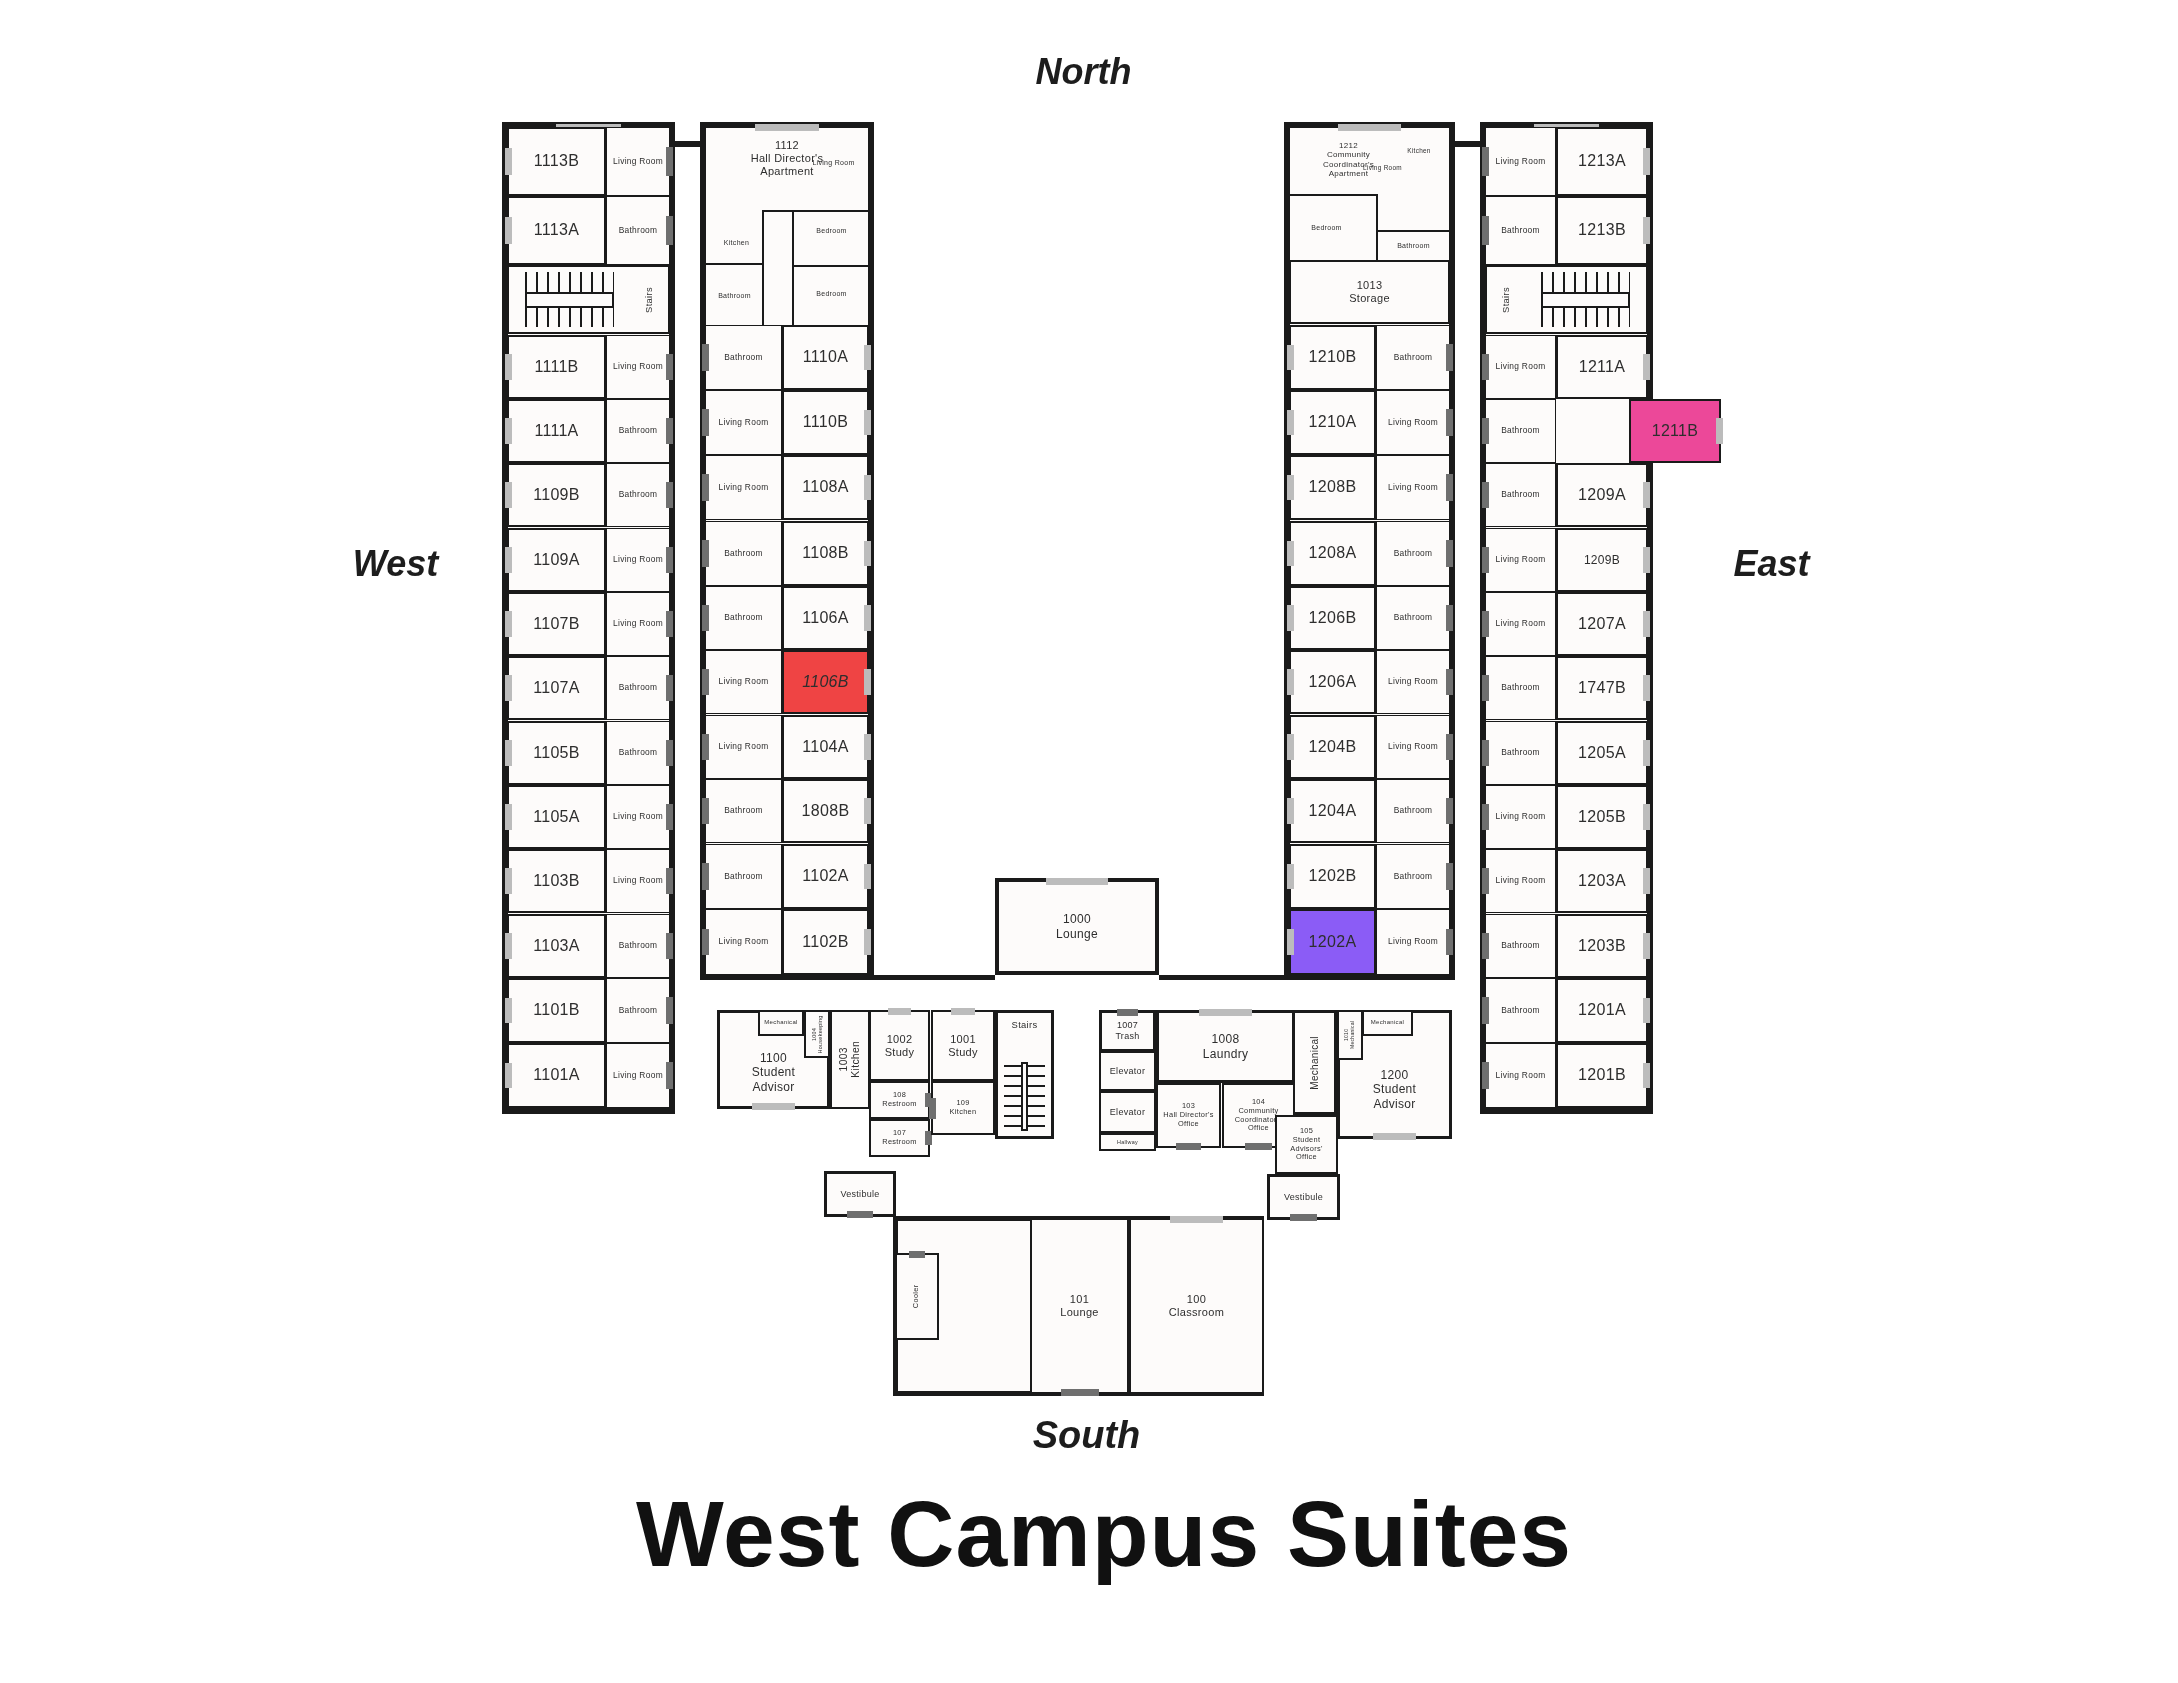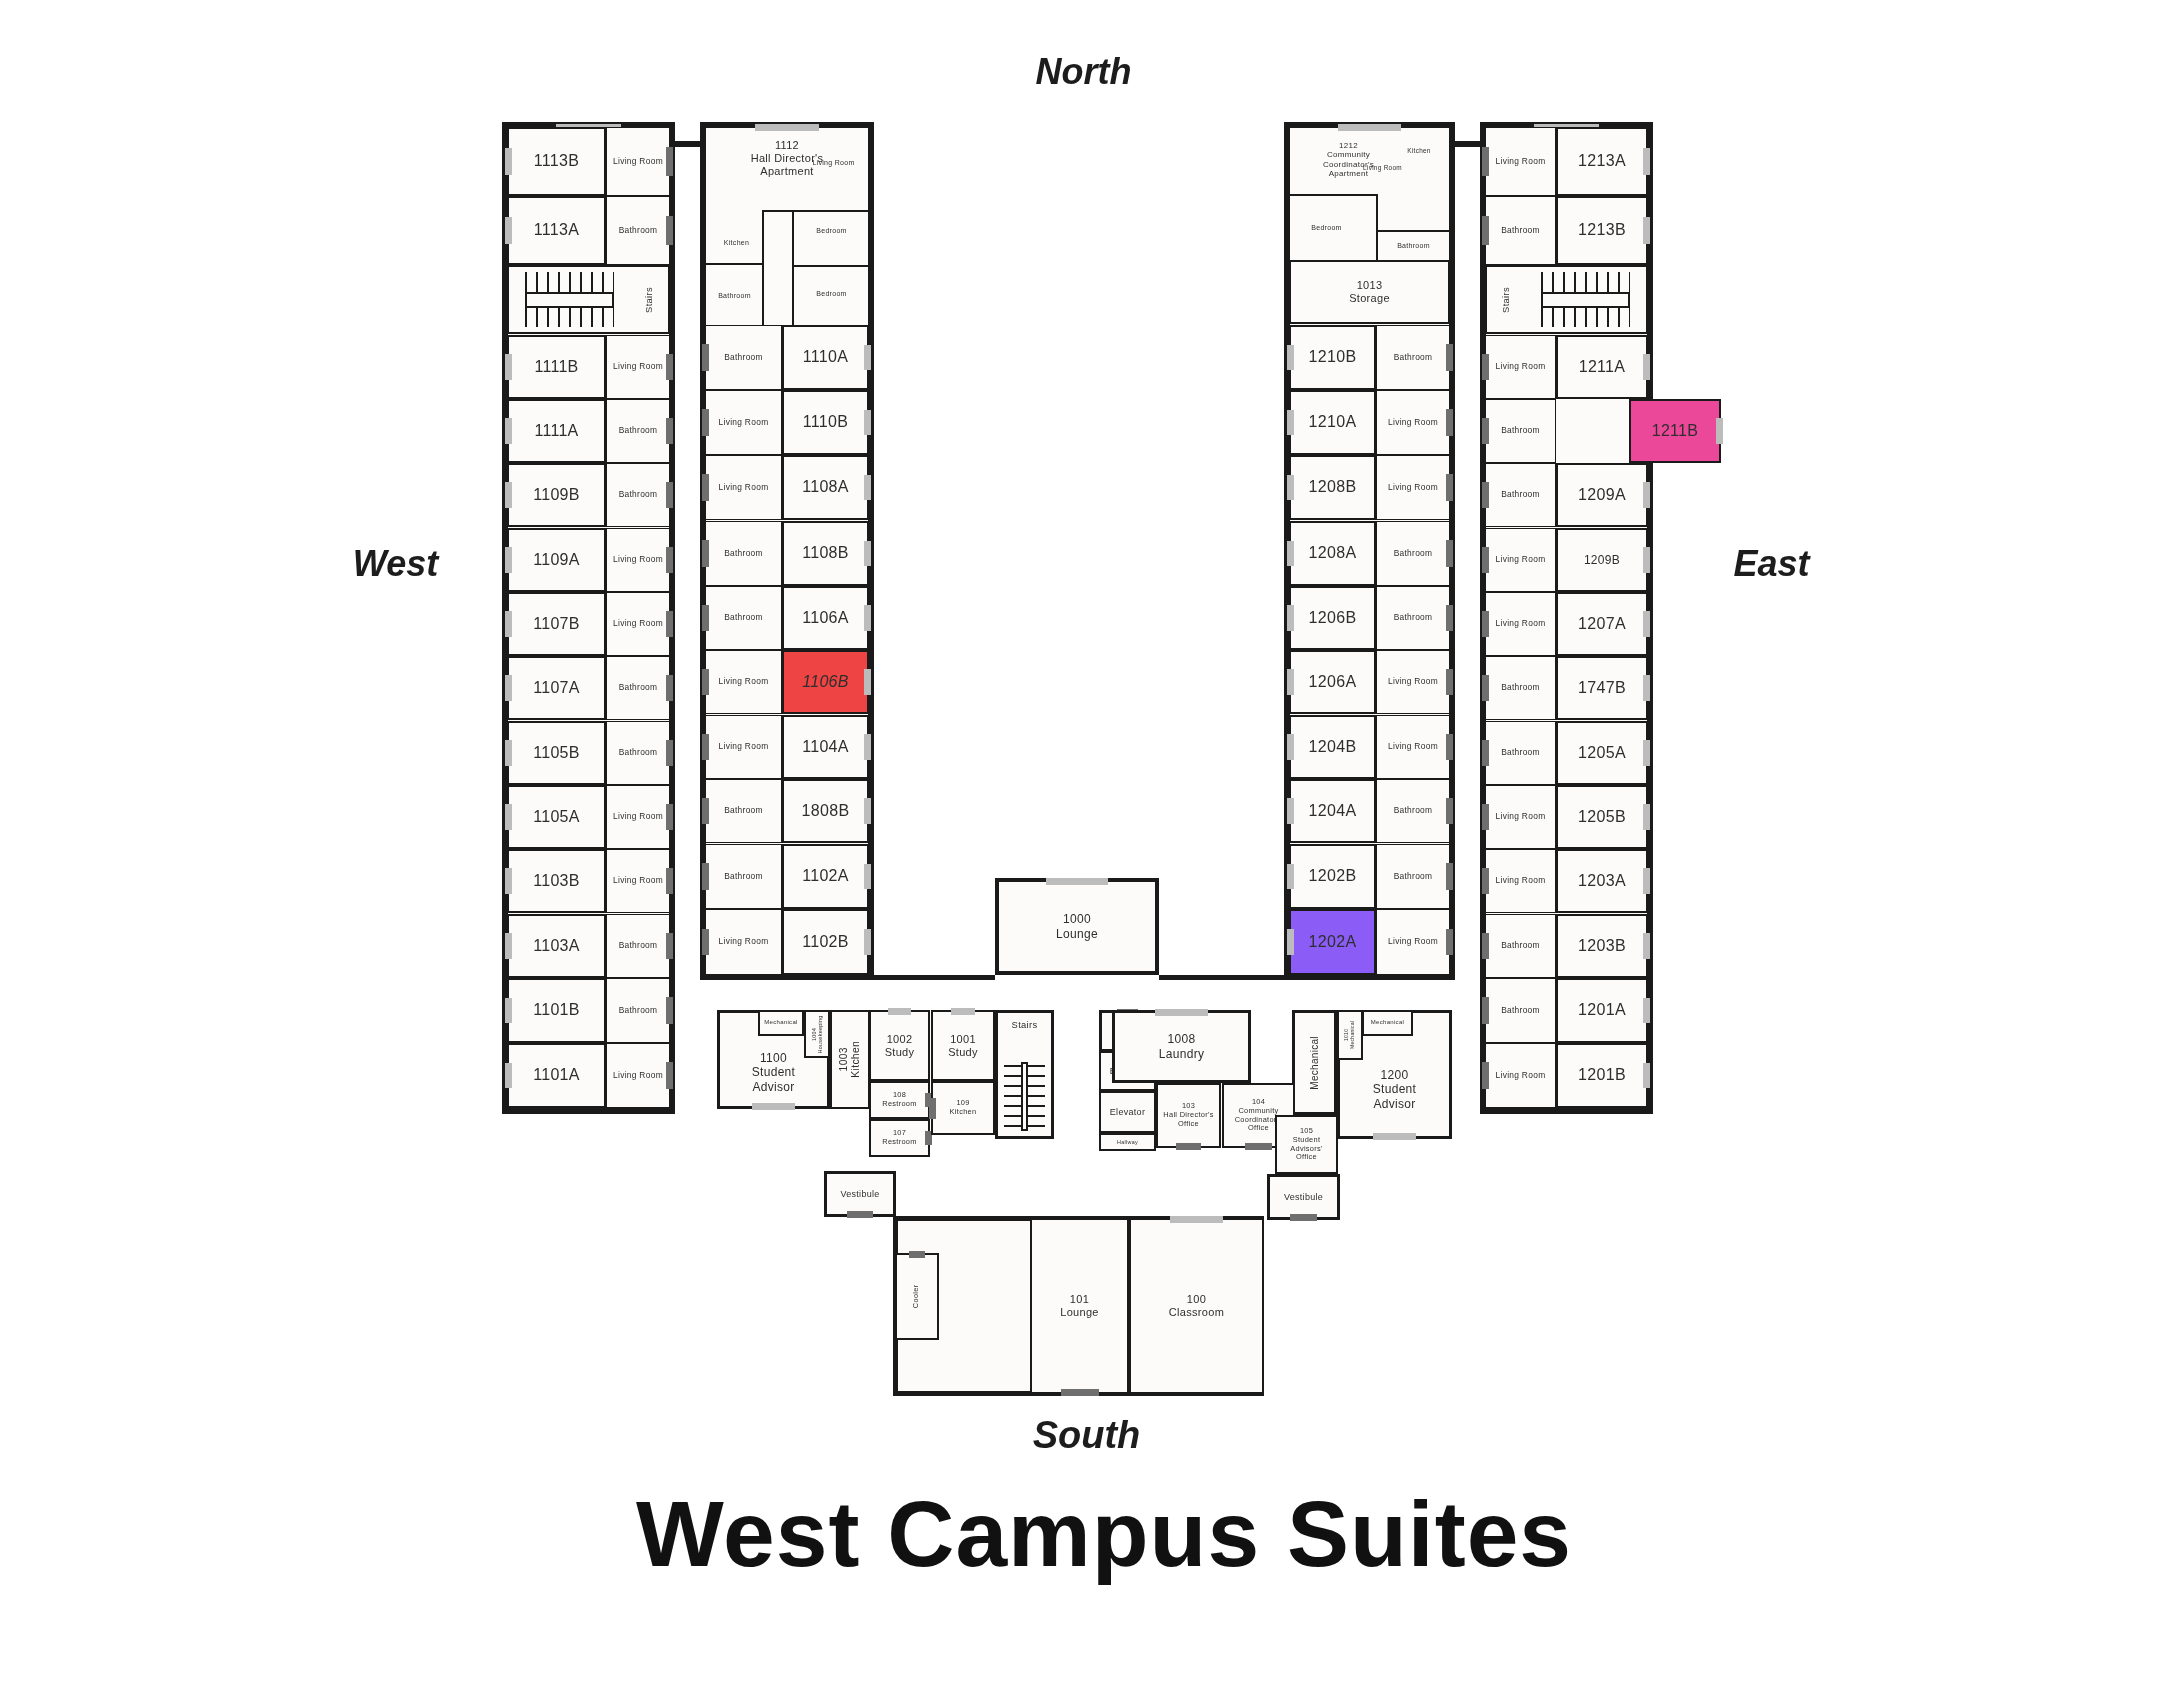--- a/index.html
+++ b/index.html
@@ -557,21 +557,21 @@
     </div>
     <div class="box" style="left: 1099px; top: 1051px; width: 57px; height: 40px; border-width: 2px; border-color: rgb(26, 26, 26); background: rgb(253, 251, 250);">
       <span class="lbl" style="font-size: 9px;">Elevator</span>
     </div>
     <div class="box" style="left: 1099px; top: 1091px; width: 57px; height: 42px; border-width: 2px; border-color: rgb(26, 26, 26); background: rgb(253, 251, 250);">
       <span class="lbl" style="font-size: 9px;">Elevator</span>
     </div>
     <div class="box" style="left: 1099px; top: 1133px; width: 57px; height: 18px; border-width: 2px; border-color: rgb(26, 26, 26); background: rgb(253, 251, 250);">
       <span class="lbl" style="font-size: 5.4px;">Hallway</span>
     </div>
-    <div class="box" style="left: 1112px; top: 1010px; width: 139px; height: 73px; border-width: 3px; border-color: rgb(26, 26, 26); background: rgb(253, 251, 250);">
+    <div class="box" style="left: 1156px; top: 1010px; width: 139px; height: 73px; border-width: 3px; border-color: rgb(26, 26, 26); background: rgb(253, 251, 250);">
       <span class="lbl" style="font-size: 12px;">1008
 Laundry</span>
       <div class="mark" style="left: 30%; width: 40%; top: -4px; height: 7px; background: rgb(188, 188, 188);"></div>
     </div>
     <div class="box" style="left: 1156px; top: 1083px; width: 65px; height: 65px; border-width: 2px; border-color: rgb(26, 26, 26); background: rgb(253, 251, 250);">
       <span class="lbl" style="font-size: 7.4px;">103
 Hall Director's
 Office</span>
       <div class="mark" style="left: 30%; width: 40%; bottom: -4px; height: 7px; background: rgb(111, 111, 111);"></div>
     </div>

